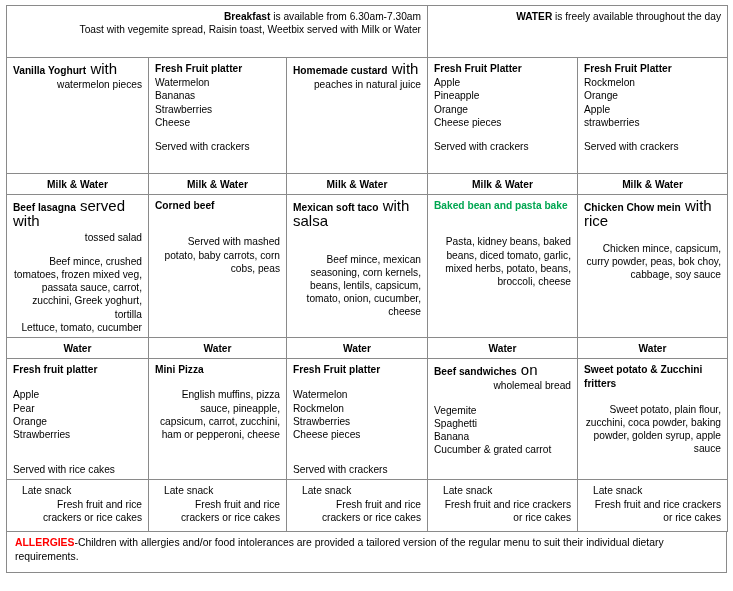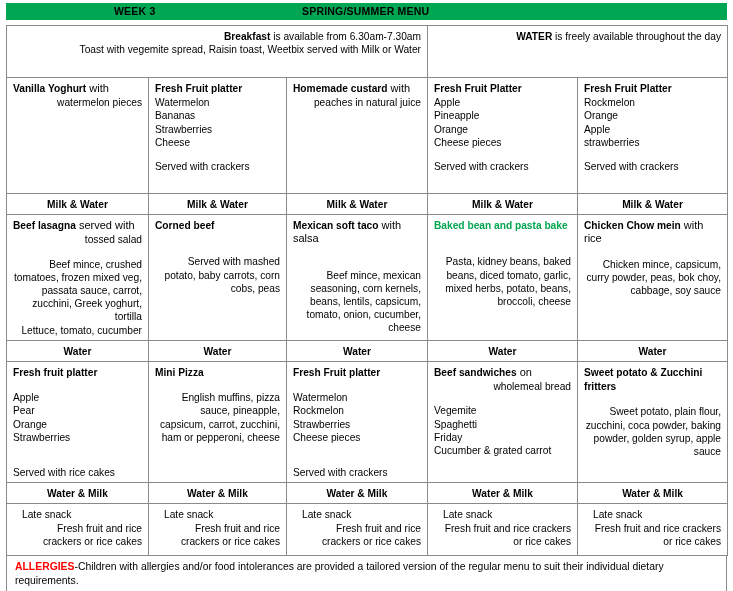--- a/index.html
+++ b/index.html
@@ -95,21 +95,21 @@
   td.meal.snack { height: 112px; }
   td.meal.latesnack { height: 44px; padding-left: 15px; }
 
   td.meal .title {
     font-weight: bold;
     display: block;
     margin-bottom: 1px;
   }
   td.meal .title .light {
     font-weight: normal;
-    font-size: 11px;
+    font-size: 15px;
   }
   td.meal .title.green { color: #00a651; }
   td.meal .gap { display: block; height: 11px; }
   td.meal .item { display: block; }
   td.meal .desc { display: block; text-align: right; }
 
   
   td.drink {
     text-align: center;
     font-weight: bold;
@@ -130,24 +130,20 @@
     font-size: 10.4px;
     line-height: 14px;
   }
   .notes .allergies { color: #ff0000; font-weight: bold; }
 </style>
 </head>
 <body>
 
 <div class="page">
 
-  <div class="title-bar">
-    <span class="week">WEEK 3</span>
-    <span class="season">SPRING/SUMMER MENU</span>
-  </div>
 
   <table class="menu">
     <colgroup>
       <col class="c1">
         <col class="c2">
         <col class="c3">
         <col class="c4">
         <col class="c5">
     </colgroup>
     <tbody>
@@ -277,38 +273,31 @@
           <span class="gap"></span>
           <span class="gap"></span>
           <span class="item">Served with crackers</span>
         </td>
         <td class="meal snack">
           <span class="title"><span>Beef sandwiches</span><span class="light"> on</span></span>
           <span class="desc">wholemeal bread</span>
           <span class="gap"></span>
           <span class="item">Vegemite</span>
           <span class="item">Spaghetti</span>
-          <span class="item">Friday</span>
+          <span class="item">Banana</span>
           <span class="item">Cucumber &amp; grated carrot</span>
         </td>
         <td class="meal snack">
           <span class="title"><span>Sweet potato &amp; Zucchini</span></span>
           <span class="title">fritters</span>
           <span class="gap"></span>
           <span class="desc">Sweet potato, plain flour, zucchini, coca powder, baking powder, golden syrup, apple sauce</span>
         </td>
       </tr>
 
-      <tr>
-        <td class="drink">Water &amp; Milk</td>
-        <td class="drink">Water &amp; Milk</td>
-        <td class="drink">Water &amp; Milk</td>
-        <td class="drink">Water &amp; Milk</td>
-        <td class="drink">Water &amp; Milk</td>
-      </tr>
 
       <tr>
         <td class="meal latesnack">
           <span class="item">Late snack</span>
           <span class="desc">Fresh fruit and rice crackers or rice cakes</span>
         </td>
         <td class="meal latesnack">
           <span class="item">Late snack</span>
           <span class="desc">Fresh fruit and rice crackers or rice cakes</span>
         </td>

